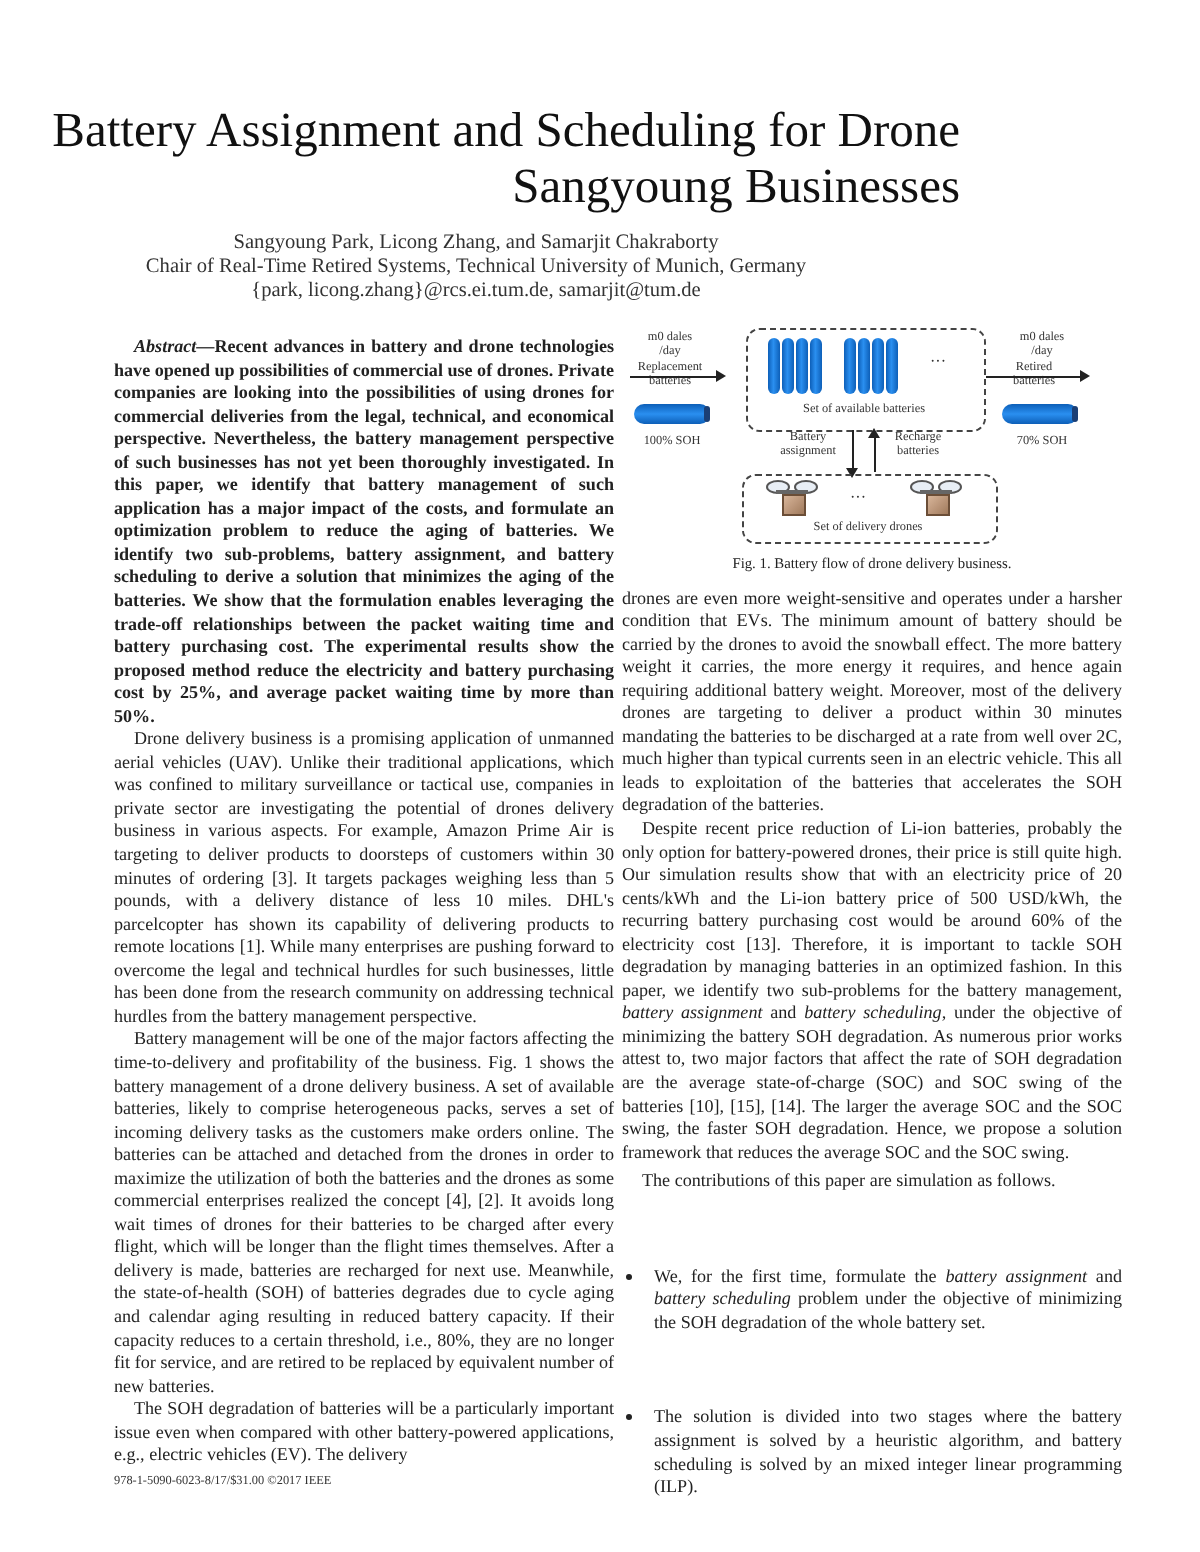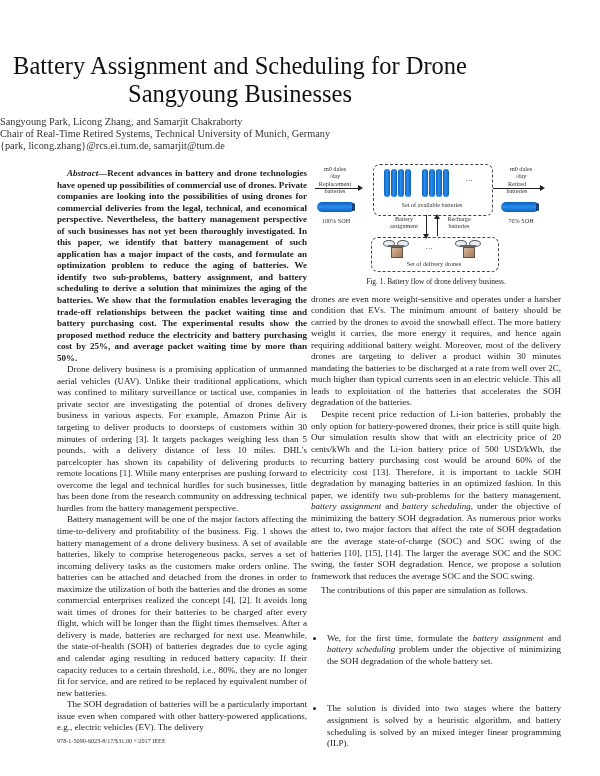--- a/index.html
+++ b/index.html
@@ -1,20 +1,20 @@
 <!DOCTYPE html>
 <html><head>
 <meta charset="utf-8">
 <style>
   html, body { margin:0; padding:0; background:#ffffff; }
   body { width:600px; height:776px; position:relative; overflow:hidden;
          font-family:"Liberation Serif", "DejaVu Serif", serif; color:#1a1a1a; }
-  .title { position:absolute; left:0; top:52px; width:480px; text-align:center;
+  .title { position:absolute; left:0; top:52px; width:480px; text-align:right;
            font-size:24.5px; line-height:28px; color:#111; }
-  .authors { position:absolute; left:0; top:116px; width:476px; text-align:left;
+  .authors { position:absolute; left:0; top:116px; width:476px; text-align:center;
              font-size:10.3px; line-height:12.2px; color:#333; }
   .col { position:absolute; top:168px; width:250px; font-size:9.05px; line-height:11.55px;
          text-align:justify; color:#222; }
   .col-left { left:57px; }
   .col-right { left:311px; top:160px; }
   .abstract { font-weight:bold; text-align:justify; text-indent:10px; margin:0; }
   .abstract i { font-style:italic; }
   .section-head { text-align:center; margin:5px 0 3px 0; font-size:9.4px; letter-spacing:0.2px; }
   .section-head .sc { font-variant:small-caps; }
   p.body { margin:0; text-indent:10px; }

